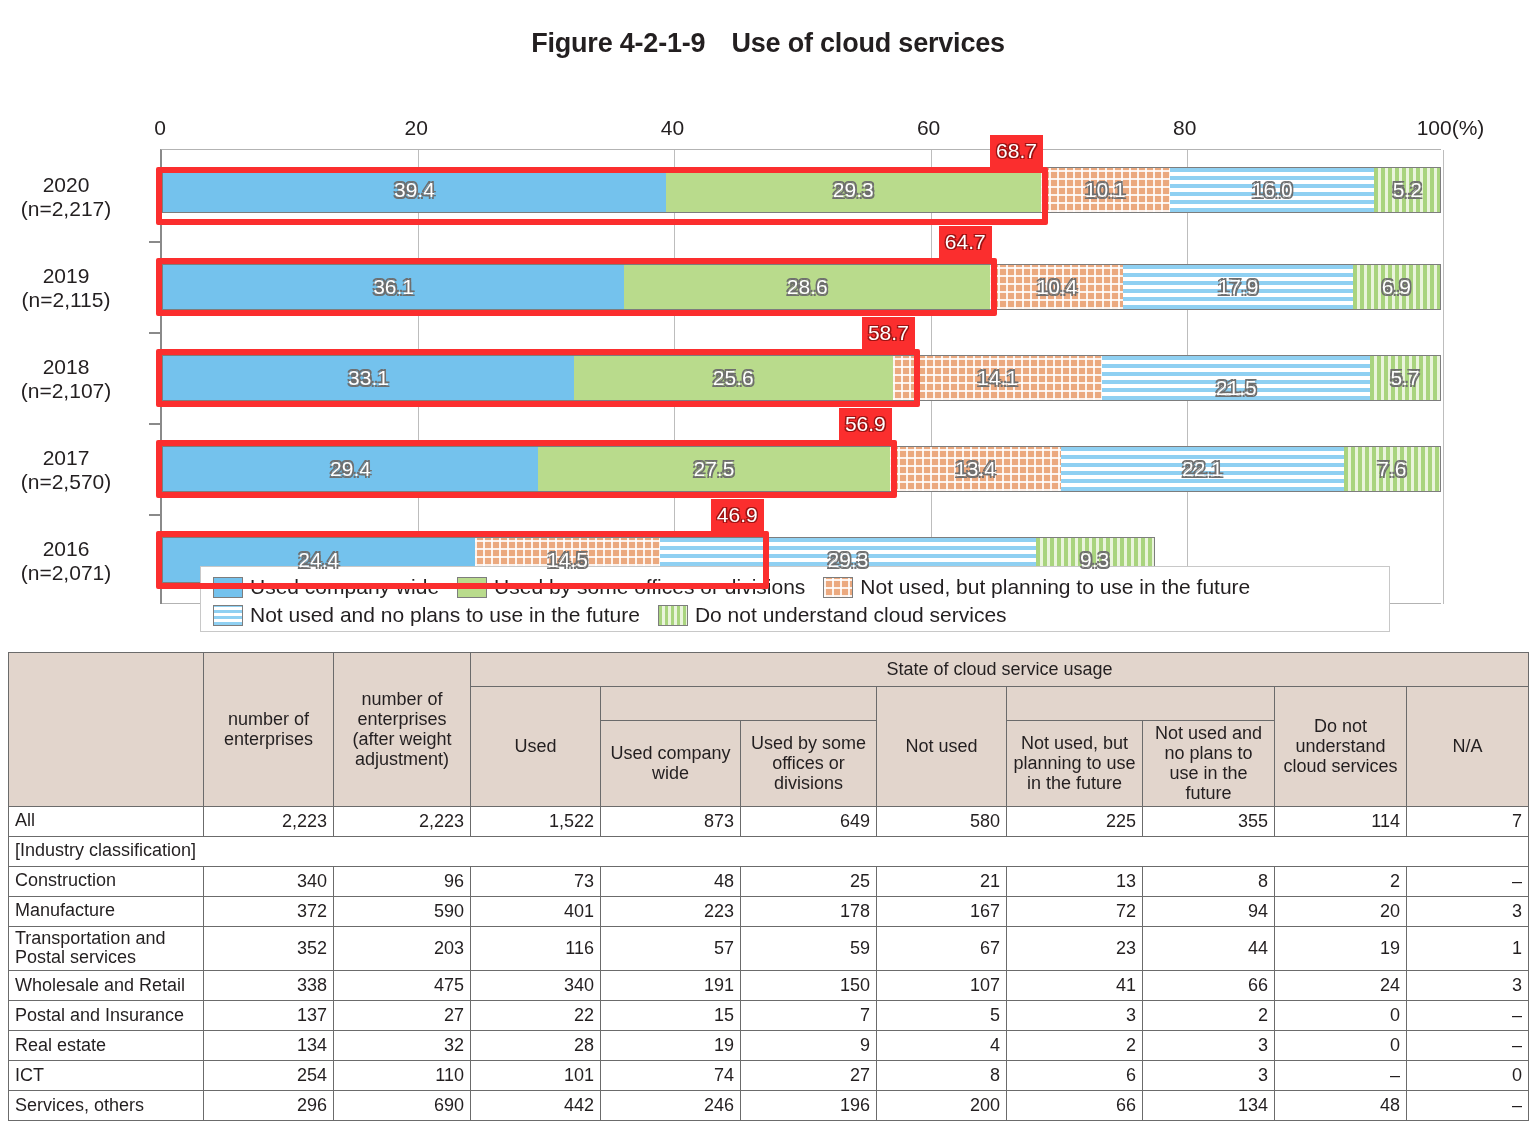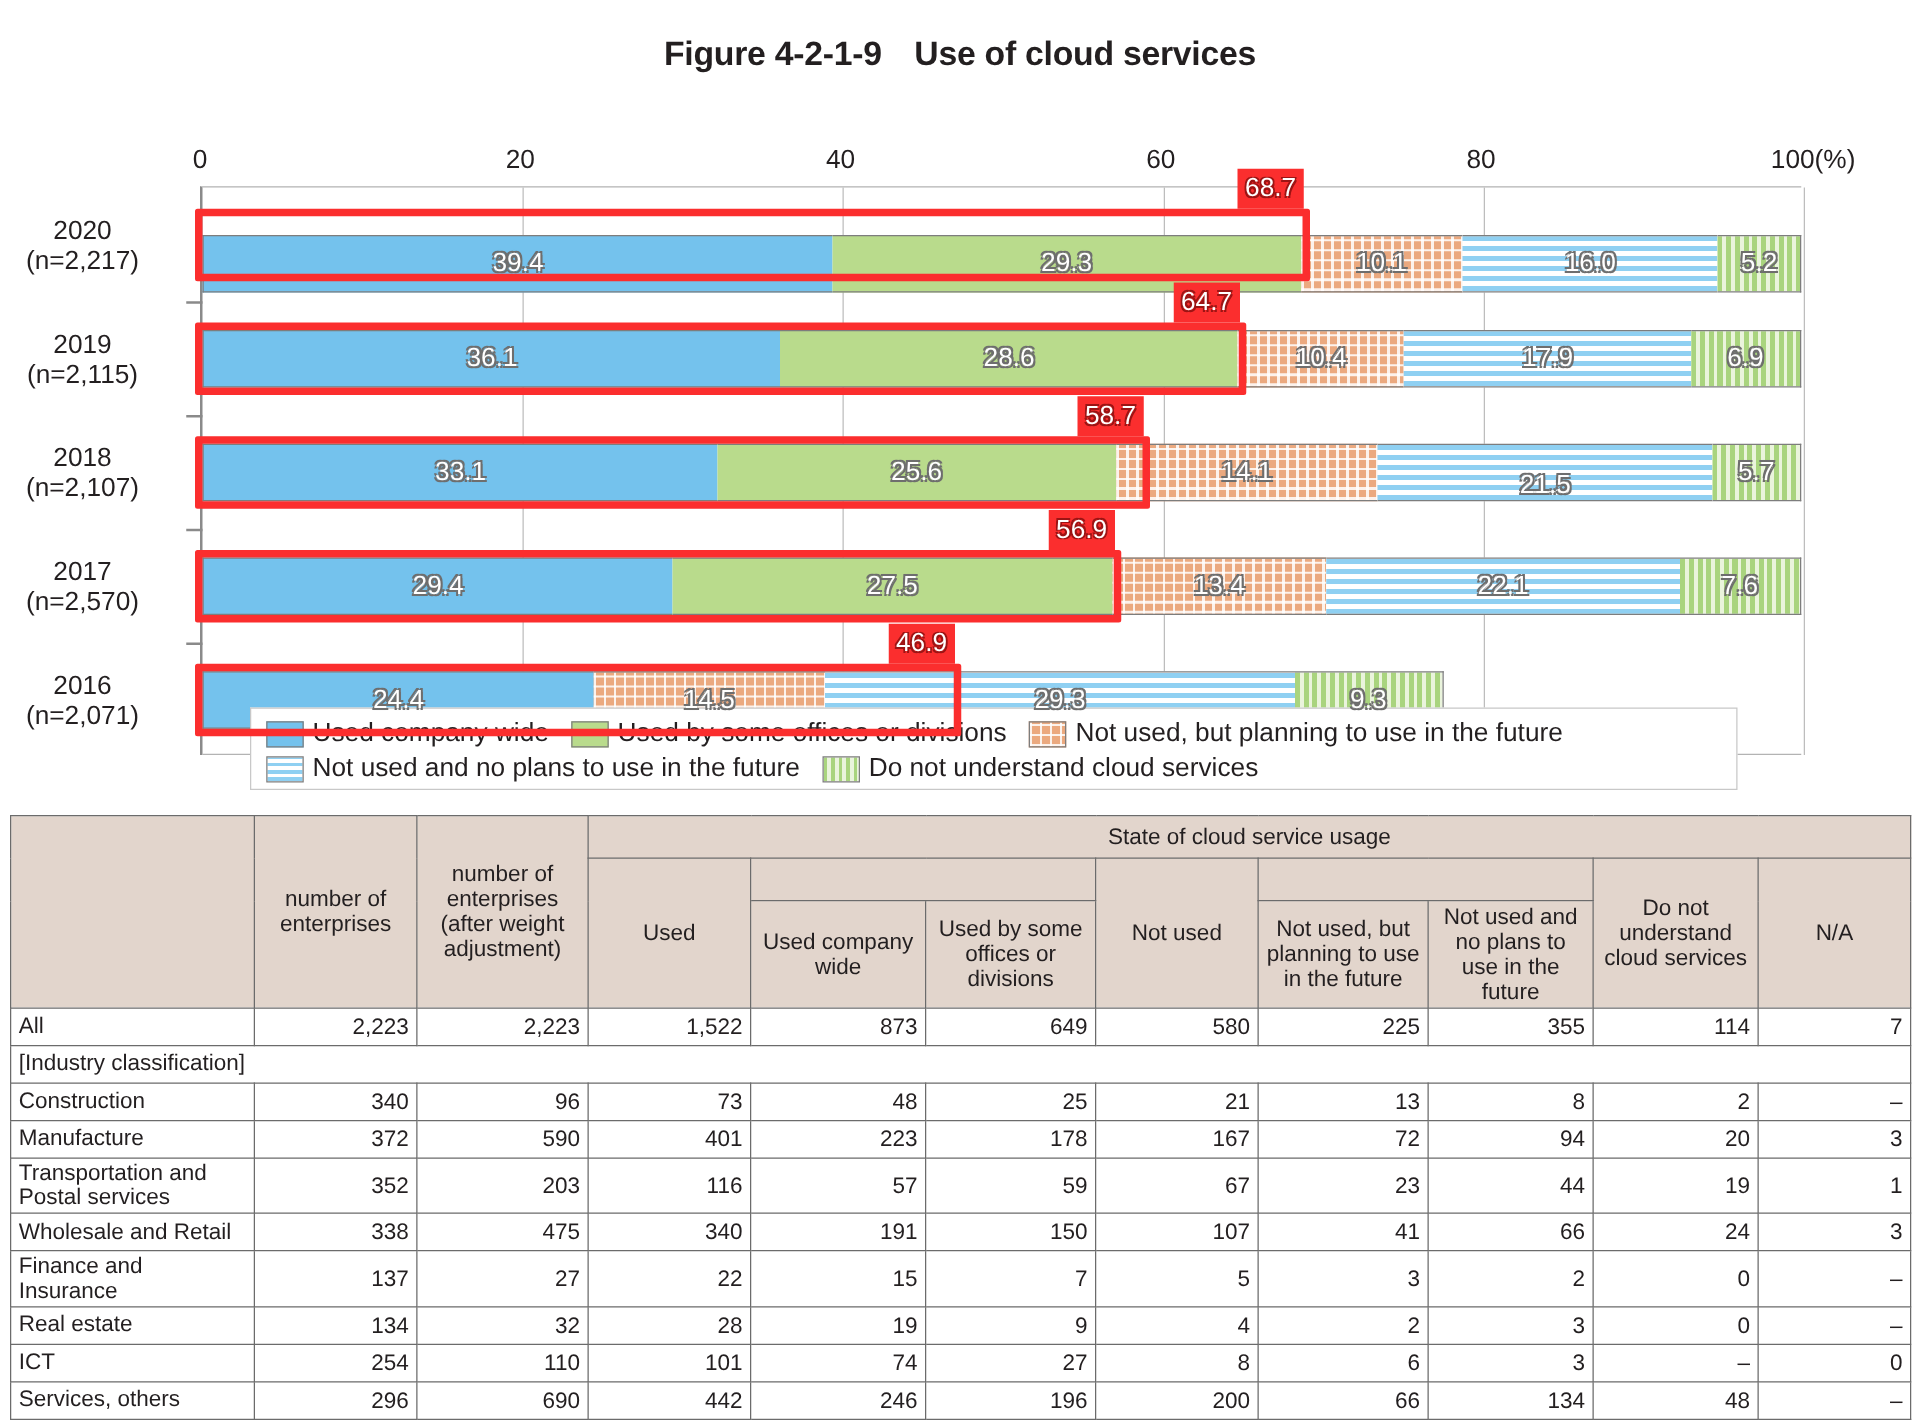--- a/index.html
+++ b/index.html
@@ -199,21 +199,21 @@
       <div class="axis-tick-label" style="left: 1184.8px;">80</div>
       <div class="axis-tick-label last" style="left: 1441px;">100(%)</div>
     </div>
   <div class="plot" id="plot">
     <div class="plot-bottom"></div>
   <div class="gridline" style="left: 256.2px;"></div>
       <div class="gridline" style="left: 512.4px;"></div>
       <div class="gridline" style="left: 768.6px;"></div>
       <div class="gridline" style="left: 1024.8px;"></div>
       <div class="gridline" style="left: 1281px;"></div>
-      <div class="bar" style="top: 38px;">
+      <div class="bar" style="top: 17px;">
         <div class="seg s0" style="width: 504.714px;">
           <span class="val">39.4</span>
         </div>
         <div class="seg s1" style="width: 375.333px;">
           <span class="val">29.3</span>
         </div>
         <div class="seg s2" style="width: 129.381px;">
           <span class="val">10.1</span>
         </div>
         <div class="seg s3" style="width: 204.96px;">
@@ -454,21 +454,21 @@
           <td class="num">340</td>
           <td class="num">191</td>
           <td class="num">150</td>
           <td class="num">107</td>
           <td class="num">41</td>
           <td class="num">66</td>
           <td class="num">24</td>
           <td class="num">3</td>
         </tr>
         <tr>
-          <td class="lbl">Finance and Insurance</td>
+          <td class="lbl">Postal and Insurance</td>
           <td class="num">137</td>
           <td class="num">27</td>
           <td class="num">22</td>
           <td class="num">15</td>
           <td class="num">7</td>
           <td class="num">5</td>
           <td class="num">3</td>
           <td class="num">2</td>
           <td class="num">0</td>
           <td class="num">–</td>

